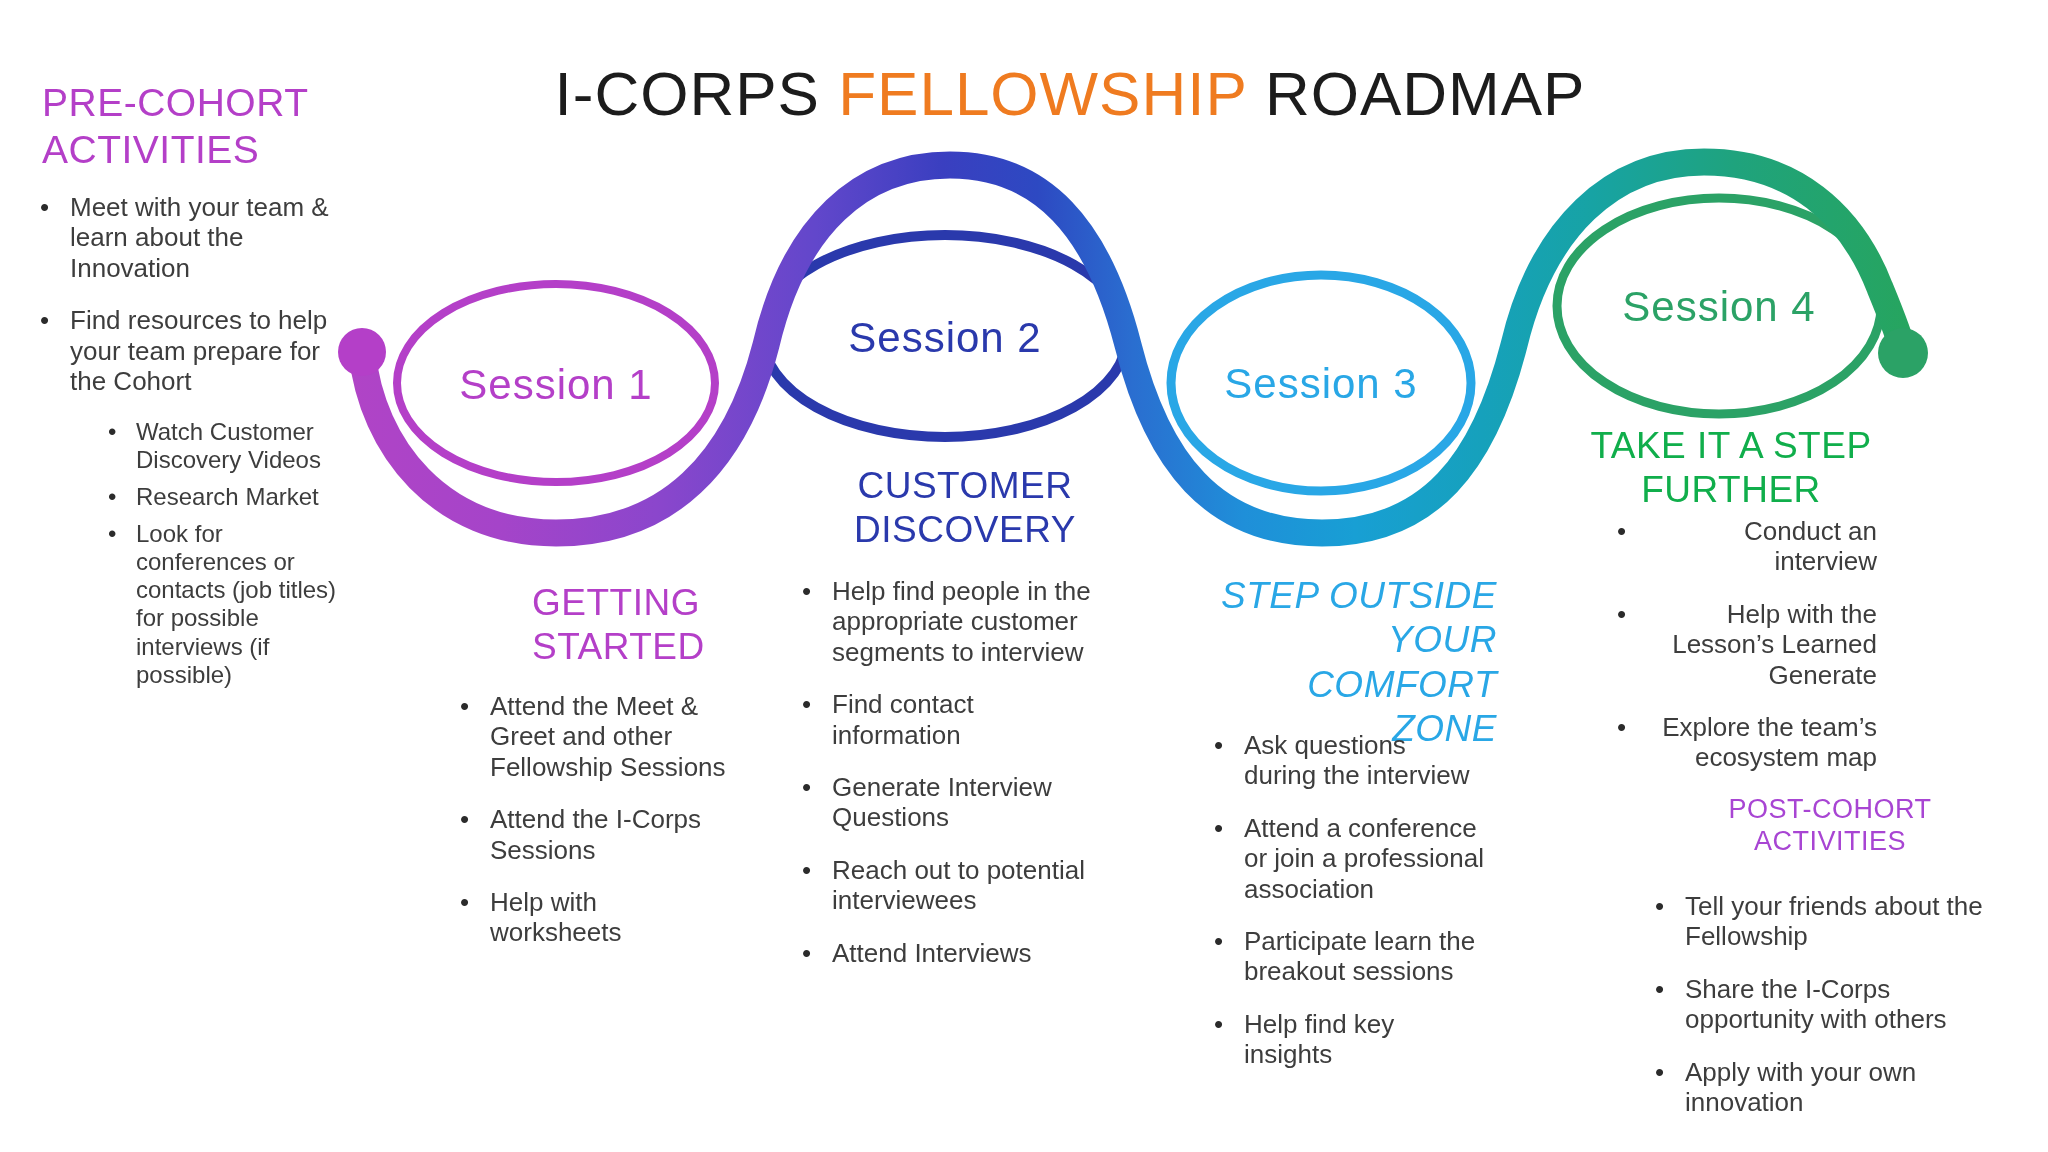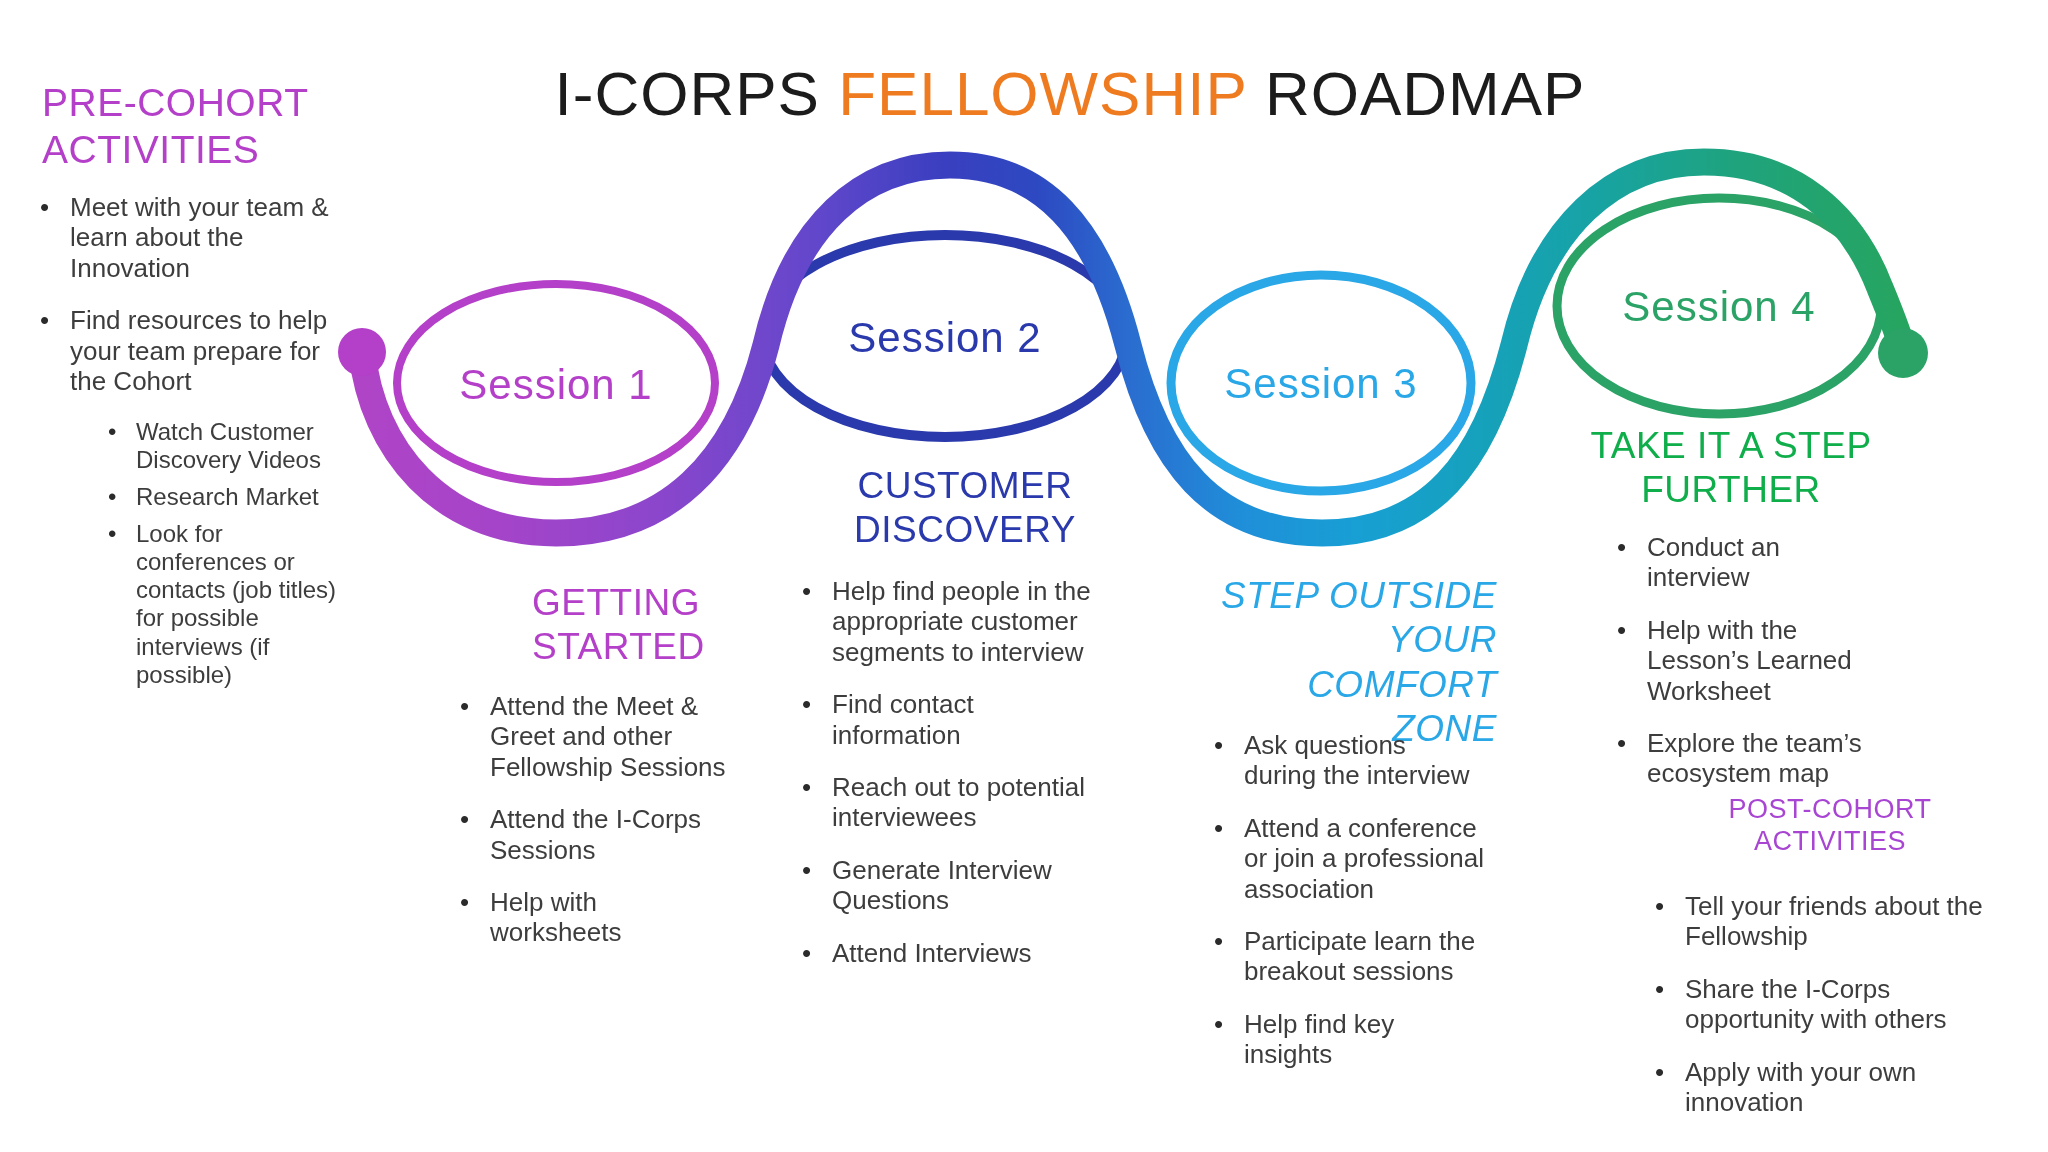--- a/index.html
+++ b/index.html
@@ -33,21 +33,21 @@
 
   .pre-list  { left:38px;   top:192px; width:310px; }
   .pre-list > li { margin-bottom:30px; }
   .pre-sublist { list-style:none; margin:10px 0 0 0; padding:0 0 0 70px; font-size:24px; line-height:1.17; }
   .pre-sublist > li { position:relative; padding-left:28px; margin-bottom:9px; width:215px; }
   .pre-sublist > li::before { content:"\2022"; position:absolute; left:0; top:0; color:#2b2b2b; }
 
   .getting-list  { left:458px;  top:691px; width:268px; }
   .customer-list { left:800px;  top:576px; width:308px; }
   .step-list     { left:1212px; top:730px; width:272px; }
-  .take-list     { left:1615px; top:532px; width:262px; }
+  .take-list     { left:1615px; top:516px; width:262px;text-align:right; }
   .post-list     { left:1653px; top:891px; width:368px; }
 
   .session-label {
     position:absolute; z-index:2; transform:translate(-50%,-50%);
     font-size:42px; font-weight:300; letter-spacing:1px; white-space:nowrap;
   }
   .session-label.s1 { left:556px;  top:385px; color:var(--session1,#b43fc8); }
   .session-label.s2 { left:945px;  top:338px; color:var(--session2,#2a39ac); }
   .session-label.s3 { left:1321px; top:384px; color:var(--session3,#29a7e6); }
   .session-label.s4 { left:1719px; top:307px; color:var(--session4,#2ba266); }
@@ -121,37 +121,37 @@
   <ul class="txt blist getting-list">
     <li>Attend the Meet &amp; Greet and other Fellowship Sessions</li>
     <li>Attend the I-Corps Sessions</li>
     <li>Help with worksheets</li>
   </ul>
 
   <div class="txt col-heading customer-heading">CUSTOMER DISCOVERY</div>
   <ul class="txt blist customer-list">
     <li>Help find people  in the appropriate customer segments to interview</li>
     <li>Find contact information</li>
+    <li>Generate Interview Questions</li>
     <li>Reach out to potential interviewees</li>
-    <li>Generate Interview Questions</li>
     <li>Attend Interviews</li>
   </ul>
 
   <div class="txt col-heading step-heading">STEP OUTSIDE YOUR COMFORT ZONE</div>
   <ul class="txt blist step-list">
     <li>Ask questions during the interview</li>
     <li>Attend a conference or join a professional association</li>
     <li>Participate learn the breakout sessions</li>
     <li>Help find key insights</li>
   </ul>
 
   <div class="txt col-heading take-heading">TAKE IT A STEP FURTHER</div>
   <ul class="txt blist take-list">
     <li>Conduct an interview</li>
-    <li>Help with the Lesson’s Learned Worksheet</li>
+    <li>Help with the Lesson’s Learned Generate</li>
     <li>Explore the team’s ecosystem map</li>
   </ul>
 
   <div class="txt col-heading post-heading">POST-COHORT ACTIVITIES</div>
   <ul class="txt blist post-list">
     <li>Tell your friends about the Fellowship</li>
     <li>Share the I-Corps opportunity with others</li>
     <li>Apply with your own innovation</li>
   </ul>
 

